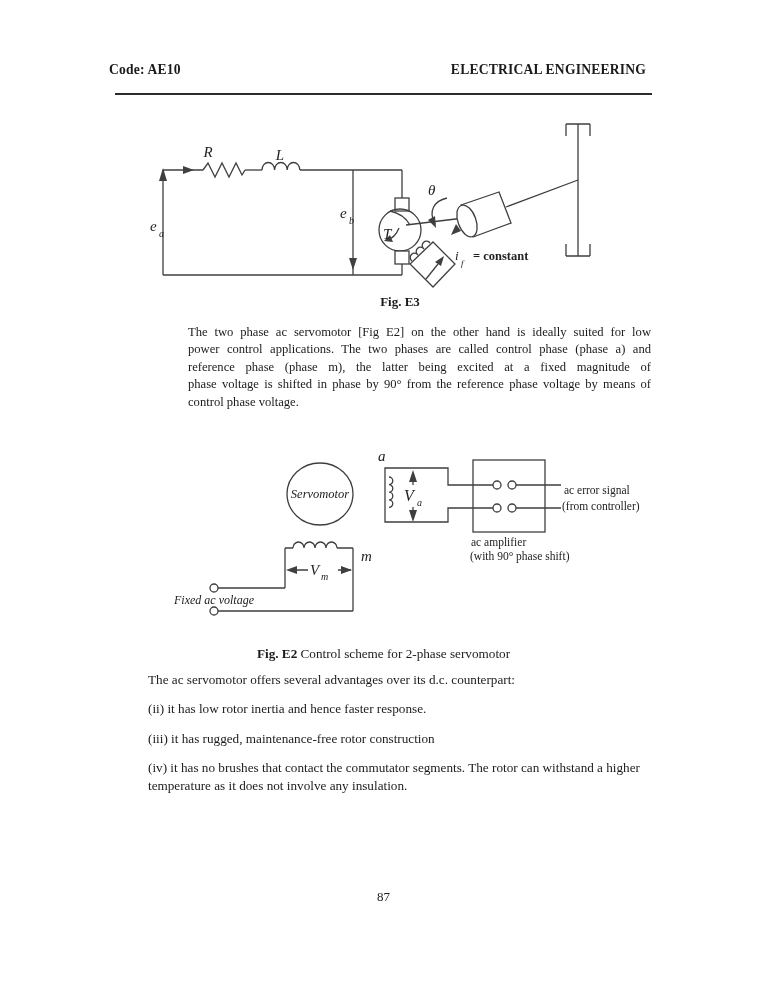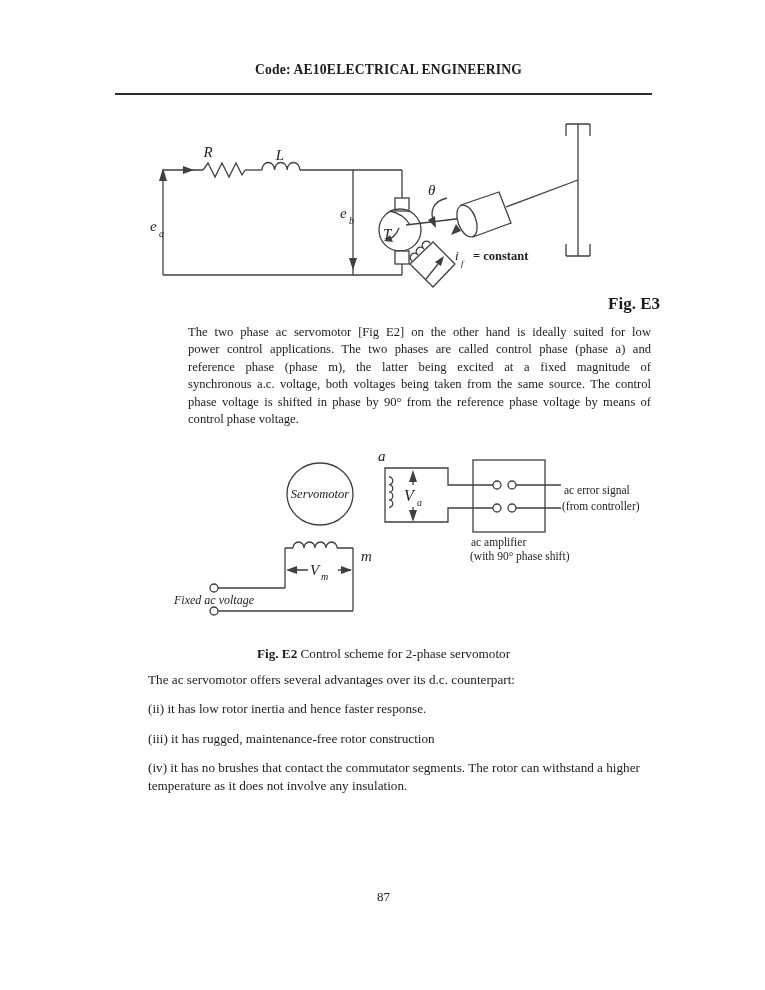--- a/index.html
+++ b/index.html
@@ -1,24 +1,24 @@
 <!DOCTYPE html>
 <html><head>
 <meta charset="utf-8">
 <style>
   html,body{margin:0;padding:0;background:#ffffff;}
   body{width:765px;height:990px;position:relative;overflow:hidden;
        font-family:"Liberation Serif","DejaVu Serif",serif;color:#1b1b1b;}
   .abs{position:absolute;}
   
-  .hdr{left:120px;top:62px;width:537px;display:flex;justify-content:center;
+  .hdr{left:109px;top:62px;width:537px;display:flex;justify-content:space-between;
        font-weight:bold;font-size:13.6px;letter-spacing:.2px;}
   .rule{left:115px;top:93px;width:537px;height:2.4px;background:#2b2b2b;}
   
-  .capE3{left:140px;top:294px;width:520px;text-align:right;font-weight:bold;font-size:17px;}
+  .capE3{left:140px;top:294px;width:520px;text-align:center;font-weight:bold;font-size:13px;}
   .capE2{left:115px;top:622px;width:537px;text-align:center;font-size:13.2px;margin-top:24px;}
   .capE2 .b{font-weight:bold;}
   
   .para{left:152px;top:324px;width:499px;font-size:12.6px;line-height:17.4px;}
   .pline{text-align:justify;text-align-last:justify;white-space:normal;margin-left:36px;}
   .pline.last{text-align-last:left;}
   
   .adv{left:148px;top:663px;width:504px;font-size:13.2px;line-height:17.4px;margin-top:8px;}
   .adv .item{margin-top:12px;}
   
@@ -96,21 +96,20 @@
     <text x="333" y="152" font-size="12.5" font-weight="bold">= constant</text>
   </g>
 </svg>
 
 <div class="abs capE3">Fig. E3</div>
 
 <div class="abs para">
   <div class="pline">The two phase ac servomotor [Fig E2] on the other hand is ideally suited for low</div>
   <div class="pline">power control applications. The two phases are called control phase (phase a) and</div>
   <div class="pline">reference phase (phase m), the latter being excited at a fixed magnitude of</div>
-  <div class="pline">synchronous a.c. voltage, both voltages being taken from the same source. The control</div>
   <div class="pline">phase voltage is shifted in phase by 90° from the reference phase voltage by means of</div>
   <div class="pline last">control phase voltage.</div>
 </div>
 
 <svg class="abs" style="left:140px;top:445px;" width="520" height="175" viewBox="0 0 520 175">
   <g>
     <ellipse class="w" cx="180" cy="49" rx="33" ry="31"></ellipse>
     <text class="it" x="180" y="53" font-size="12.5" text-anchor="middle">Servomotor</text>
   </g>
   <g>

